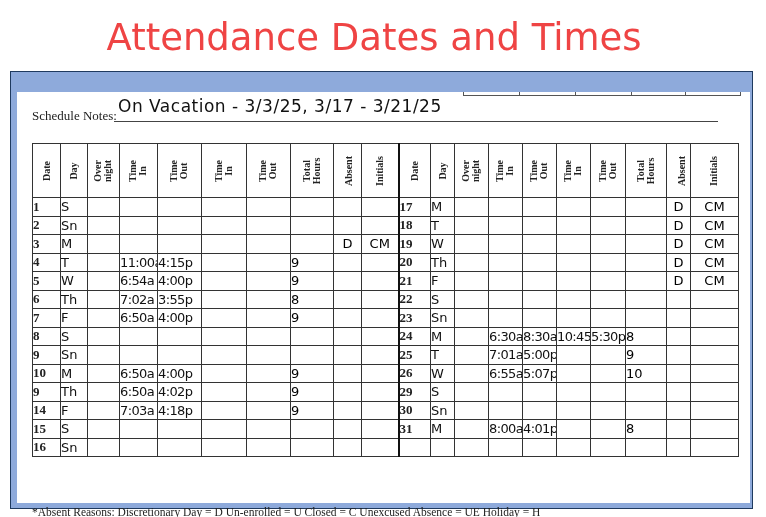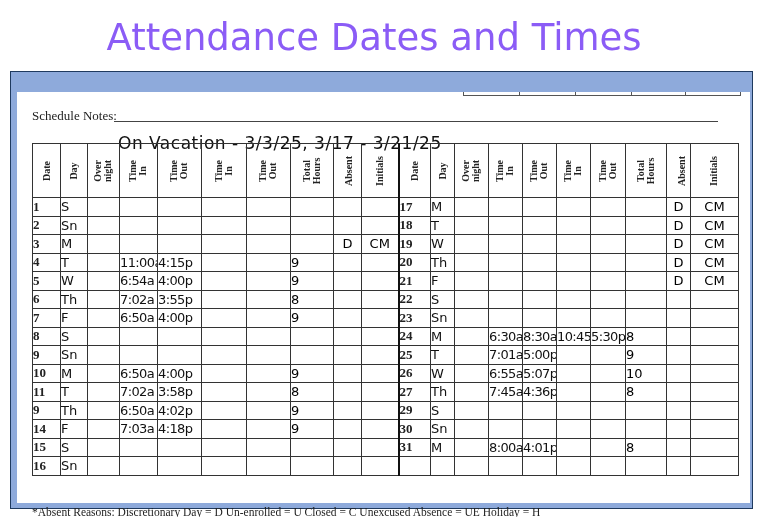--- a/index.html
+++ b/index.html
@@ -2,41 +2,41 @@
 <html><head>
 <meta charset="utf-8">
 <style>
   html, body { margin: 0; padding: 0; }
   body {
     width: 766px; height: 517px; background: #ffffff; position: relative; overflow: hidden;
     font-family: "Liberation Serif", serif;
   }
   .title {
     position: absolute; left: 0; top: 6px; width: 748px; text-align: center;
-    font-family: "DejaVu Sans", sans-serif; font-size: 37px; color: #8b5cf6;
+    font-family: "DejaVu Sans", sans-serif; font-size: 37px; color: #ef4444;
     letter-spacing: 0px; line-height: 64px;
   }
   .frame {
     position: absolute; left: 10px; top: 71px; width: 743px; height: 438px;
     background: #8eaadb; border: 1px solid #1f3a5f; box-sizing: border-box;
   }
   .paper {
     position: absolute; left: 17px; top: 92px; width: 733px; height: 411px; background: #ffffff;
   }
   .top-ticks {
     position: absolute; left: 463px; top: 92px; width: 276px; height: 3px;
     border-bottom: 1px solid #555; border-left: 1px solid #555; border-right: 1px solid #555;
   }
   .top-ticks i { position: absolute; top: 0; width: 1px; height: 4px; background: #555; }
   .notes-label {
     position: absolute; left: 32px; top: 108px; font-size: 13px; color: #222;
   }
   .notes-value {
     position: absolute; left: 118px; top: 96px; font-family: "DejaVu Sans", sans-serif;
-    font-size: 17px; color: #111; letter-spacing: 0.5px; margin-top: 37px;
+    font-size: 17px; color: #111; letter-spacing: 0.5px;
   }
   .notes-line {
     position: absolute; left: 114px; top: 121px; width: 604px; height: 1px; background: #444;
   }
   table.grid {
     position: absolute; border-collapse: collapse; table-layout: fixed;
   }
   table.grid td, table.grid th {
     border: 1px solid #333; padding: 0; overflow: hidden; white-space: nowrap;
   }
@@ -349,42 +349,20 @@
         <td class="hw"></td>
         <td class="hw">6:55a</td>
         <td class="hw">5:07p</td>
         <td class="hw"></td>
         <td class="hw"></td>
         <td class="hrs">10</td>
         <td class="abs"></td>
         <td class="ini"></td>
       </tr>
       <tr>
-        <td class="date">11</td>
-        <td class="day">T</td>
-        <td class="hw"></td>
-        <td class="hw">7:02a</td>
-        <td class="hw">3:58p</td>
-        <td class="hw"></td>
-        <td class="hw"></td>
-        <td class="hrs">8</td>
-        <td class="abs"></td>
-        <td class="ini"></td>
-        <td class="date split">27</td>
-        <td class="day">Th</td>
-        <td class="hw"></td>
-        <td class="hw">7:45a</td>
-        <td class="hw">4:36p</td>
-        <td class="hw"></td>
-        <td class="hw"></td>
-        <td class="hrs">8</td>
-        <td class="abs"></td>
-        <td class="ini"></td>
-      </tr>
-      <tr>
         <td class="date">9</td>
         <td class="day">Th</td>
         <td class="hw"></td>
         <td class="hw">6:50a</td>
         <td class="hw">4:02p</td>
         <td class="hw"></td>
         <td class="hw"></td>
         <td class="hrs">9</td>
         <td class="abs"></td>
         <td class="ini"></td>

